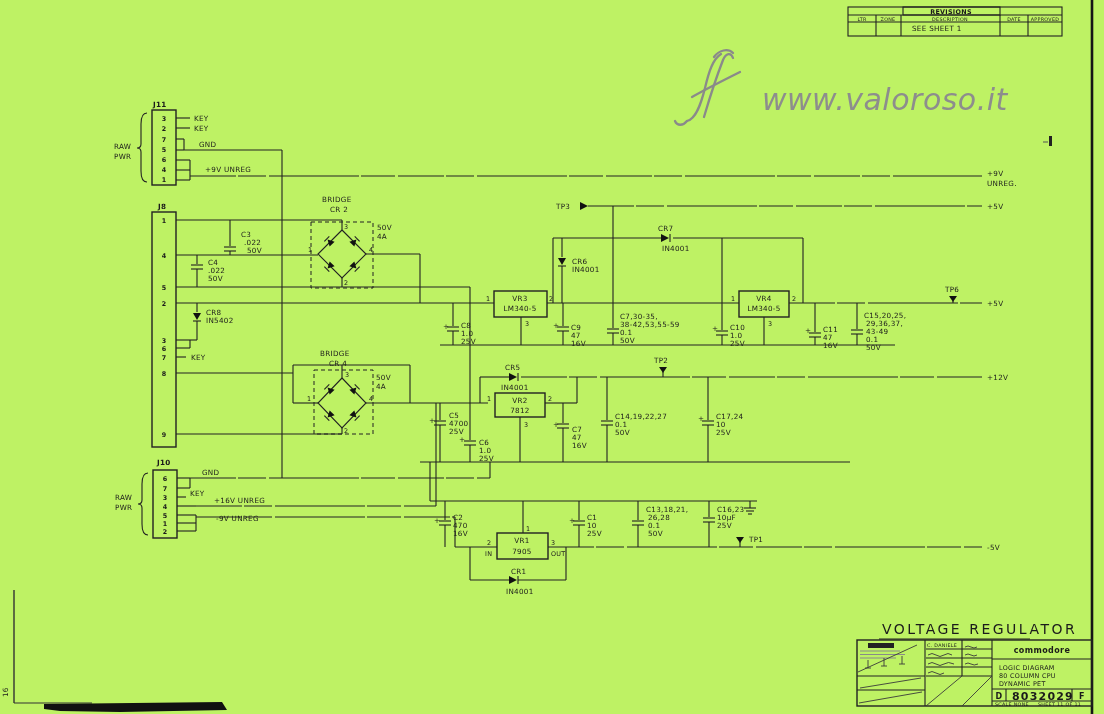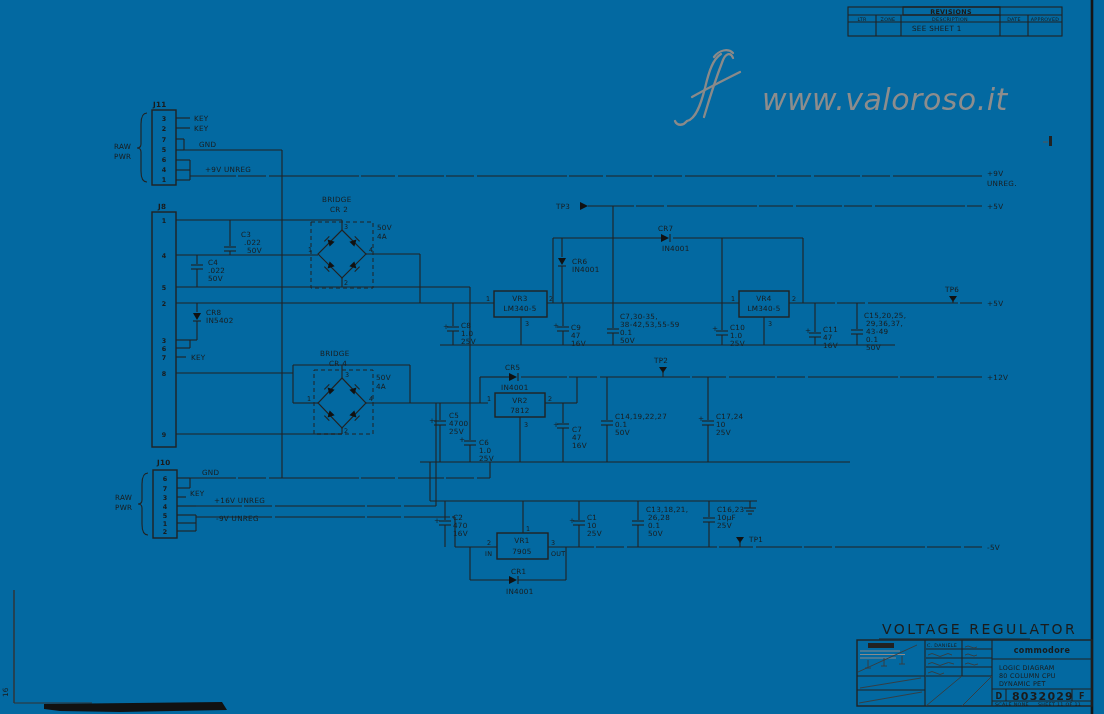--- a/index.html
+++ b/index.html
@@ -1,16 +1,16 @@
 <!DOCTYPE html>
 <html><head>
 <meta charset="utf-8">
 <style>
   html,body{margin:0;padding:0;background:#e8e8e8;}
-  #sheet{position:relative;width:1104px;height:714px;background:#0369a1;overflow:hidden;
+  #sheet{position:relative;width:1104px;height:714px;background:#bef264;overflow:hidden;
          font-family:"Liberation Sans",sans-serif;}
   svg{position:absolute;left:0;top:0;}
   svg text{font-family:"DejaVu Sans","Liberation Sans",sans-serif;fill:#1b1b1b;}
   .t4{font-size:4.8px;letter-spacing:.3px}
   .t6{font-size:6.4px;letter-spacing:.3px}
   .t7{font-size:7.2px;letter-spacing:.3px}
   .t8{font-size:8px;letter-spacing:.4px}
   .t11{font-size:11px;letter-spacing:1.2px}
   .t14{font-size:14px;letter-spacing:2.5px}
   .bold{font-weight:bold}

